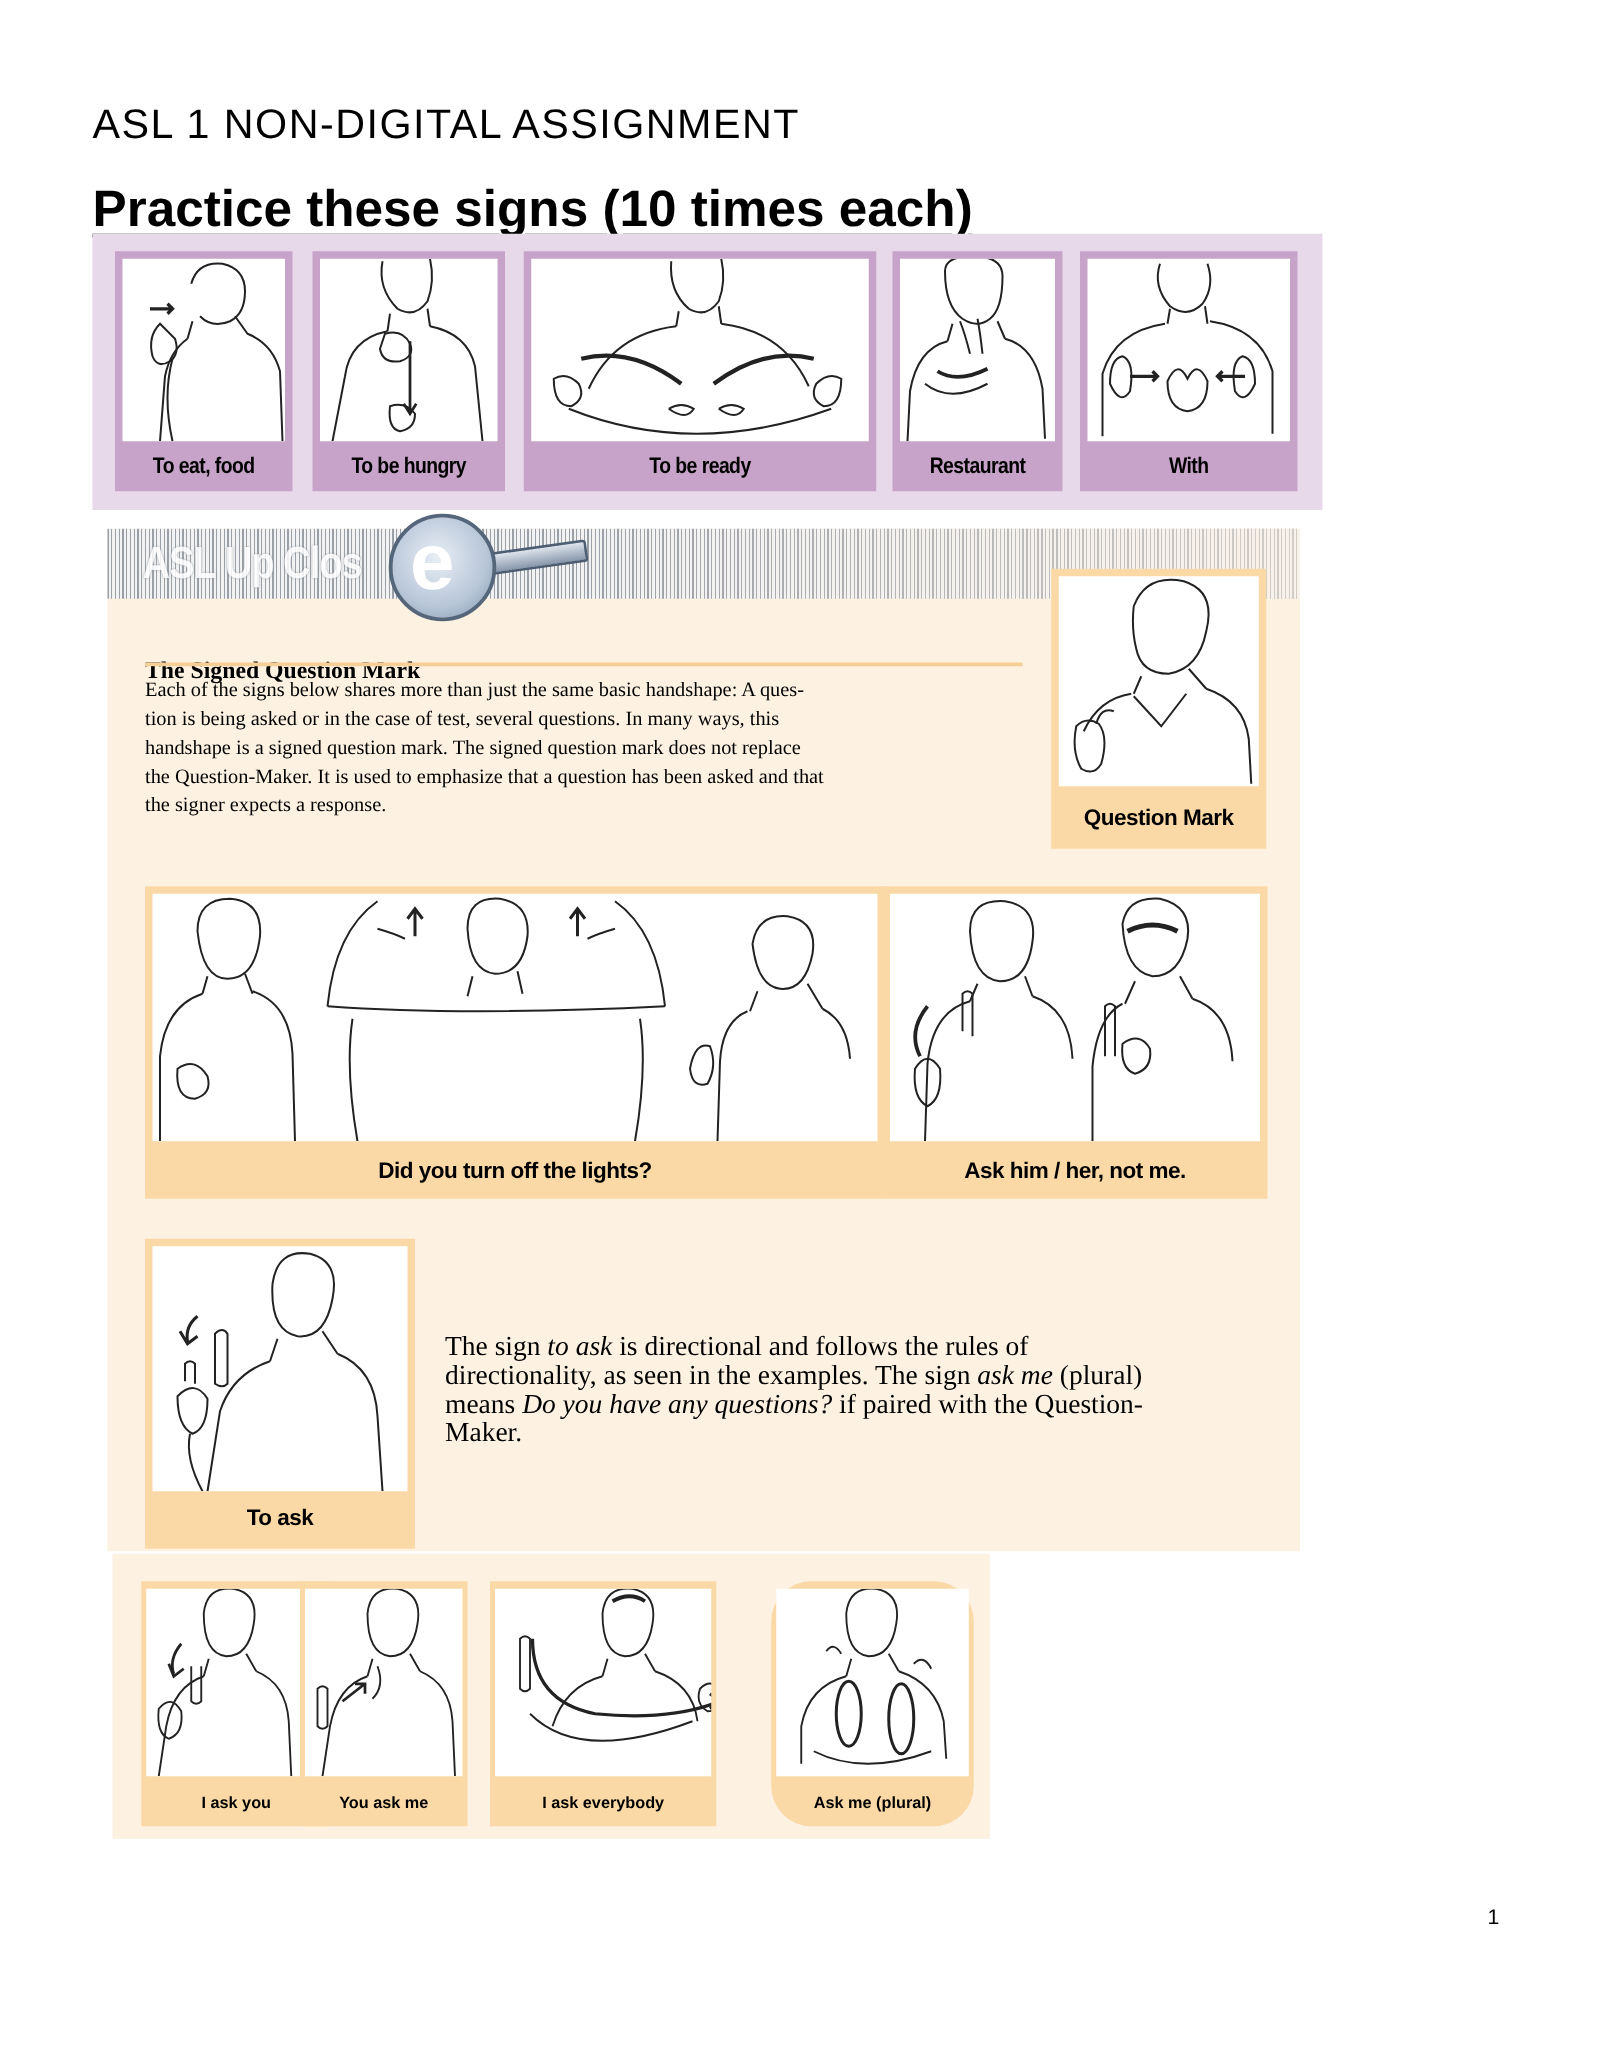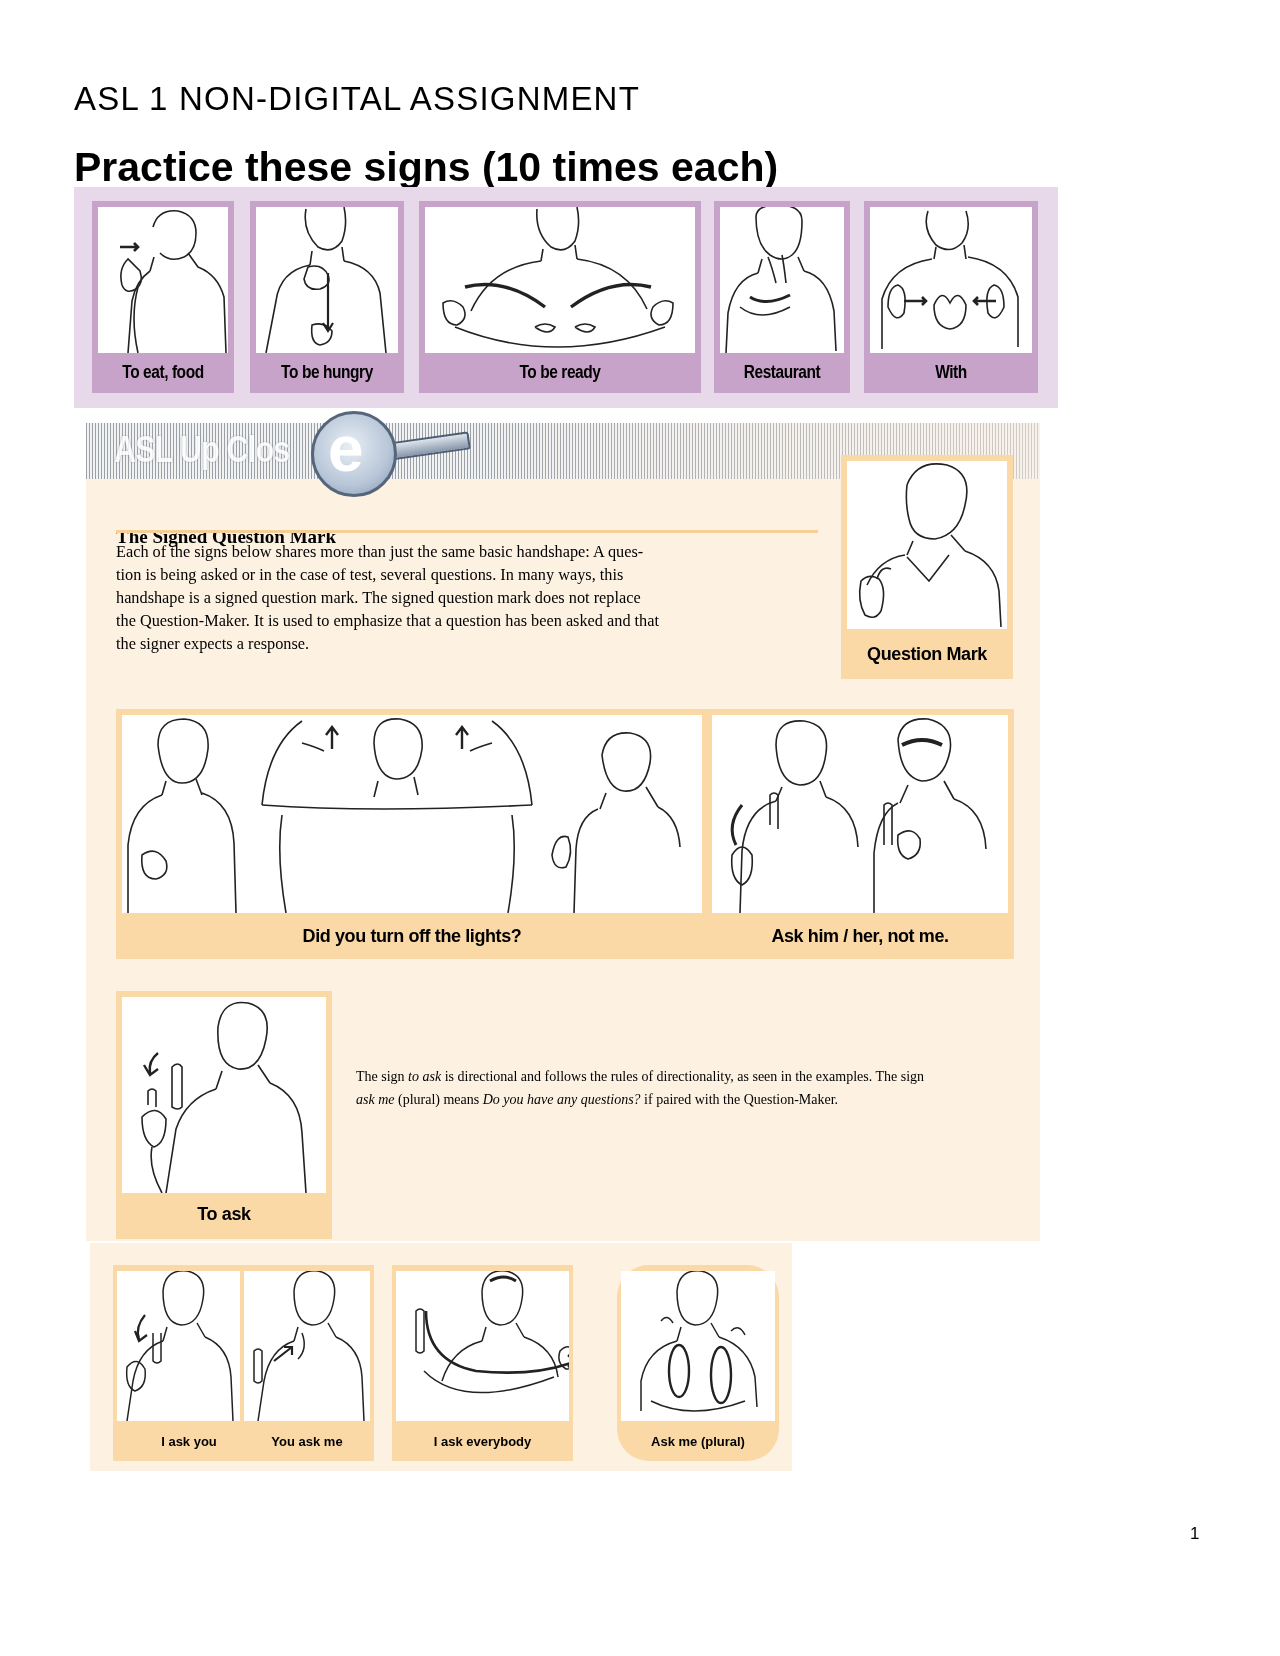--- a/index.html
+++ b/index.html
@@ -25,21 +25,21 @@
   .mag-handle{position:absolute;left:302px;top:14px;width:78px;height:14px;background:linear-gradient(180deg,#dde4ec,#8796aa);border:2px solid #4d5d72;transform:rotate(-8deg);border-radius:3px;}
 
   .sec-title{position:absolute;left:30px;top:80px;font-family:"Liberation Serif",serif;font-size:19px;font-weight:bold;margin-top:23px;}
   .sec-rule{position:absolute;left:30px;top:107px;width:702px;height:3px;background:#f5cf96;}
   .sec-body{position:absolute;left:30px;top:117px;width:720px;font-family:"Liberation Serif",serif;font-size:16.3px;line-height:23px;}
 
   .ocard{position:absolute;background:#fbd9a6;}
   .ocard .pic{position:absolute;left:6px;top:6px;right:6px;background:#fff;overflow:hidden;}
   .ocard .cap{position:absolute;left:0;right:0;text-align:center;font-weight:bold;font-size:18px;letter-spacing:-0.4px;}
 
-  .ask-body{position:absolute;left:270px;top:642px;width:570px;font-family:"Liberation Serif",serif;font-size:14px;line-height:23px;}
+  .ask-body{position:absolute;left:270px;top:642px;width:570px;font-family:"Liberation Serif",serif;font-size:22px;line-height:23px;}
 
   .bottom-block{left:90px;top:1243px;width:702px;height:228px;background:#fdf1e2;}
   .bcard{position:absolute;top:22px;height:196px;background:#fbd9a6;}
   .bcard .pic{position:absolute;left:4px;top:6px;right:4px;height:150px;background:#fff;overflow:hidden;}
   .bcard .cap{position:absolute;left:0;right:0;bottom:0;height:38px;line-height:38px;text-align:center;font-weight:bold;font-size:13px;}
 
   .page-num{left:1190px;top:1524px;font-family:"Liberation Sans",sans-serif;font-size:17px;}
   svg{display:block;}
 </style>
 </head>

